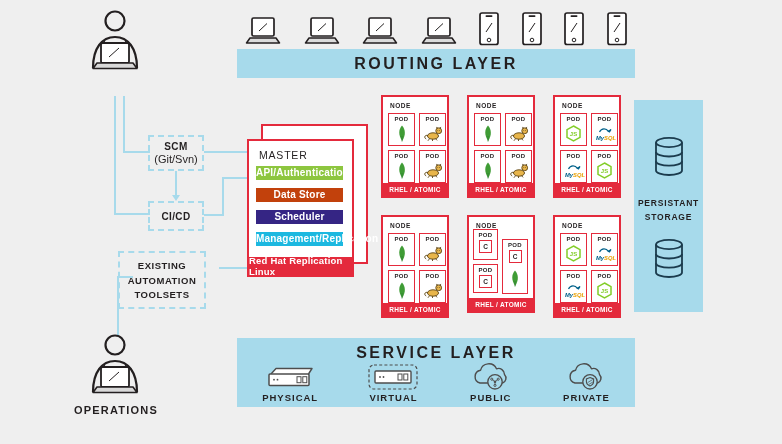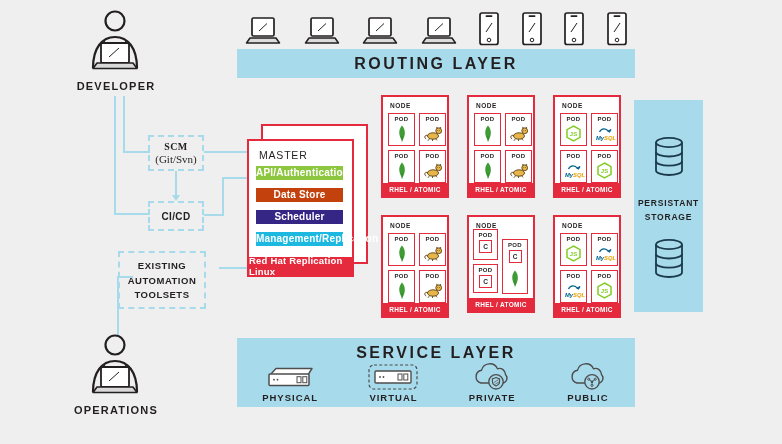--- a/index.html
+++ b/index.html
@@ -91,33 +91,32 @@
 
   <div class="actor" style="left:84px; top:10px;"><svg width="62" height="66" viewBox="0 0 62 66">
         <circle cx="31" cy="11" r="9.5" fill="#EFEFEF" stroke="#231F20" stroke-width="2.2"></circle>
         <path d="M9 58 C9 38 18 27 31 27 C44 27 53 38 53 58" fill="#EFEFEF" stroke="#231F20" stroke-width="2.2"></path>
         <rect x="17" y="33" width="28" height="20" rx="1.5" fill="#FFF" stroke="#231F20" stroke-width="1.8"></rect>
         <line x1="25" y1="47" x2="35" y2="38" stroke="#231F20" stroke-width="1"></line>
         <path d="M13 53 L49 53 L53 58.5 L9 58.5 Z" fill="#D9D9D9" stroke="#231F20" stroke-width="1.6" stroke-linejoin="round"></path>
         <line x1="20" y1="31" x2="21.5" y2="33.5" stroke="#231F20" stroke-width="1.2"></line>
         <line x1="42" y1="31" x2="40.5" y2="33.5" stroke="#231F20" stroke-width="1.2"></line>
       </svg></div>
-  <div class="actor-label" style="left:51px; top:80px;">DEVELOPER</div>
   <div class="actor" style="left:84px; top:334px;"><svg width="62" height="66" viewBox="0 0 62 66">
         <circle cx="31" cy="11" r="9.5" fill="#EFEFEF" stroke="#231F20" stroke-width="2.2"></circle>
         <path d="M9 58 C9 38 18 27 31 27 C44 27 53 38 53 58" fill="#EFEFEF" stroke="#231F20" stroke-width="2.2"></path>
         <rect x="17" y="33" width="28" height="20" rx="1.5" fill="#FFF" stroke="#231F20" stroke-width="1.8"></rect>
         <line x1="25" y1="47" x2="35" y2="38" stroke="#231F20" stroke-width="1"></line>
         <path d="M13 53 L49 53 L53 58.5 L9 58.5 Z" fill="#D9D9D9" stroke="#231F20" stroke-width="1.6" stroke-linejoin="round"></path>
         <line x1="20" y1="31" x2="21.5" y2="33.5" stroke="#231F20" stroke-width="1.2"></line>
         <line x1="42" y1="31" x2="40.5" y2="33.5" stroke="#231F20" stroke-width="1.2"></line>
       </svg></div>
   <div class="actor-label" style="left:51px; top:404px;">OPERATIONS</div>
 
-  <div class="dashed-box" style="left:148px; top:135px; width:56px; height:36px;font-family:Liberation Serif, serif;">
+  <div class="dashed-box" style="left:148px; top:135px; width:56px; height:36px;">
     <span class="t1">SCM</span>
     <span class="t2">(Git/Svn)</span>
   </div>
   <div class="dashed-box" style="left:148px; top:201px; width:56px; height:30px;">
     <span class="t1">CI/CD</span>
   </div>
   <div class="dashed-box toolsets" style="left:118px; top:251px; width:88px; height:58px;justify-content:flex-end;">
     <span>EXISTING AUTOMATION TOOLSETS</span>
   </div>
 
@@ -511,39 +510,39 @@
             <rect x="35.8" y="10" width="4" height="6" fill="none" stroke="#4D4D4D"></rect>
           </svg>
         </span>
         <span class="infra-label">VIRTUAL</span>
       </div>
       <div class="infra-item">
         <span class="infra-icon">
           <svg width="44" height="29" viewBox="0 0 44 29">
             <path d="M11 21 A6.5 6.5 0 0 1 11.5 8.3 A8.5 8.5 0 0 1 27.5 6.8 A6 6 0 0 1 35.5 12.5 A5.2 5.2 0 0 1 33.5 21 Z" fill="none" stroke="#4D4D4D" stroke-width="1.4" stroke-linejoin="round"></path>
             <circle cx="26" cy="19.8" r="7.2" fill="#A7DAEB" stroke="#4D4D4D" stroke-width="1.3"></circle>
-            <path d="M26 15.6 l3.6 1.3 v2.6 c0 2.2 -1.6 3.7 -3.6 4.4 c-2 -0.7 -3.6 -2.2 -3.6 -4.4 v-2.6 z" fill="none" stroke="#4D4D4D" stroke-width="1.1"></path>
-            <path d="M23.6 20.6 l5 -3 M24.6 22.6 l4.4 -2.7" stroke="#4D4D4D" stroke-width="0.7"></path>
-          </svg>
-        </span>
-        <span class="infra-label">PRIVATE</span>
-      </div>
-      <div class="infra-item">
-        <span class="infra-icon">
-          <svg width="44" height="29" viewBox="0 0 44 29">
-            <path d="M11 21 A6.5 6.5 0 0 1 11.5 8.3 A8.5 8.5 0 0 1 27.5 6.8 A6 6 0 0 1 35.5 12.5 A5.2 5.2 0 0 1 33.5 21 Z" fill="none" stroke="#4D4D4D" stroke-width="1.4" stroke-linejoin="round"></path>
-            <circle cx="26" cy="19.8" r="7.2" fill="#A7DAEB" stroke="#4D4D4D" stroke-width="1.3"></circle>
             <g stroke="#4D4D4D" stroke-width="0.8">
               <line x1="26" y1="19.8" x2="22.8" y2="17.2"></line>
               <line x1="26" y1="19.8" x2="29.2" y2="17.2"></line>
               <line x1="26" y1="19.8" x2="26" y2="23.4"></line>
             </g>
             <circle cx="26" cy="19.8" r="1.3" fill="#4D4D4D"></circle>
             <circle cx="22.8" cy="17.2" r="1.1" fill="none" stroke="#4D4D4D" stroke-width="0.9"></circle>
             <circle cx="29.2" cy="17.2" r="1.1" fill="none" stroke="#4D4D4D" stroke-width="0.9"></circle>
             <circle cx="26" cy="23.4" r="1.1" fill="none" stroke="#4D4D4D" stroke-width="0.9"></circle>
           </svg>
         </span>
         <span class="infra-label">PUBLIC</span>
       </div>
+      <div class="infra-item">
+        <span class="infra-icon">
+          <svg width="44" height="29" viewBox="0 0 44 29">
+            <path d="M11 21 A6.5 6.5 0 0 1 11.5 8.3 A8.5 8.5 0 0 1 27.5 6.8 A6 6 0 0 1 35.5 12.5 A5.2 5.2 0 0 1 33.5 21 Z" fill="none" stroke="#4D4D4D" stroke-width="1.4" stroke-linejoin="round"></path>
+            <circle cx="26" cy="19.8" r="7.2" fill="#A7DAEB" stroke="#4D4D4D" stroke-width="1.3"></circle>
+            <path d="M26 15.6 l3.6 1.3 v2.6 c0 2.2 -1.6 3.7 -3.6 4.4 c-2 -0.7 -3.6 -2.2 -3.6 -4.4 v-2.6 z" fill="none" stroke="#4D4D4D" stroke-width="1.1"></path>
+            <path d="M23.6 20.6 l5 -3 M24.6 22.6 l4.4 -2.7" stroke="#4D4D4D" stroke-width="0.7"></path>
+          </svg>
+        </span>
+        <span class="infra-label">PRIVATE</span>
+      </div>
     </div>
 
 </div>
 
 </body></html>

